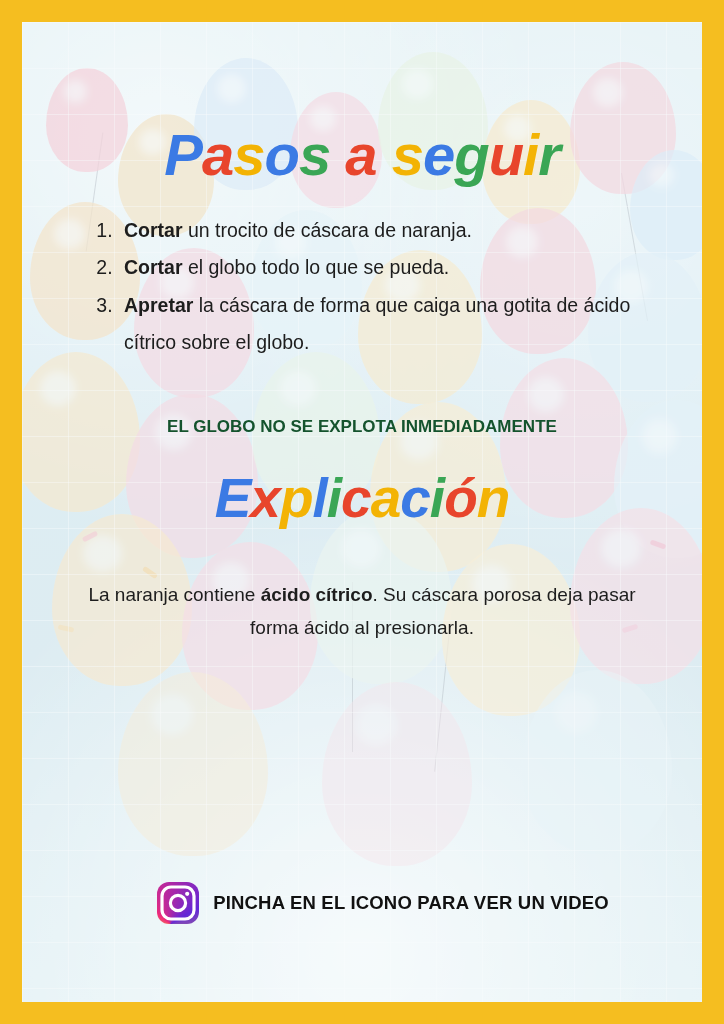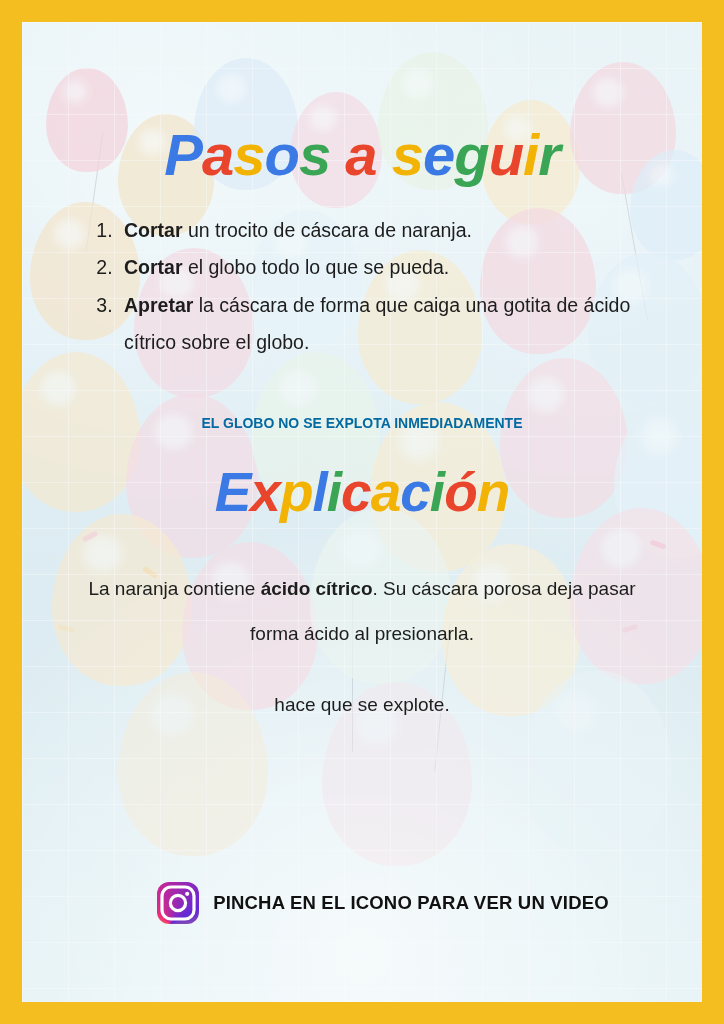--- a/index.html
+++ b/index.html
@@ -125,33 +125,33 @@
     line-height: 1.92;
     color: #1d1d1d;
   }
   .steps li { padding-left: 6px; }
   .steps b { font-weight: 700; }
 
   .notice {
     margin-top: 48px;
     text-align: center;
     font-weight: 700;
-    font-size: 14px;
+    font-size: 17px;
     line-height: 1.95;
-    color: #0369a1;
+    color: #14532d;
   }
 
   .explain {
     margin-top: 54px;
     text-align: center;
     font-size: 19px;
     line-height: 1.55;
     color: #1d1d1d;
   }
-  .explain p { margin: 16px; }
+  .explain p { margin: 4px; }
   .explain .gap { height: 9px; }
   .explain b { font-weight: 700; }
 
   .footer {
     position: absolute;
     left: 0;
     right: 0;
     bottom: 78px;
     display: flex;
     align-items: center;
@@ -251,21 +251,20 @@
       <div class="notice">
         <div>EL GLOBO NO SE EXPLOTA INMEDIADAMENTE</div>
       </div>
 
       <div class="title" id="title-explicacion"><span style="color: rgb(59, 122, 228);">E</span><span style="color: rgb(232, 69, 44);">x</span><span style="color: rgb(243, 179, 4);">p</span><span style="color: rgb(59, 122, 228);">l</span><span style="color: rgb(58, 166, 85);">i</span><span style="color: rgb(232, 69, 44);">c</span><span style="color: rgb(243, 179, 4);">a</span><span style="color: rgb(59, 122, 228);">c</span><span style="color: rgb(58, 166, 85);">i</span><span style="color: rgb(232, 69, 44);">ó</span><span style="color: rgb(243, 179, 4);">n</span></div>
 
       <div class="explain">
         <p><span>La naranja contiene </span><b>ácido cítrico</b><span>. Su cáscara porosa deja pasar</span></p>
         <p>forma ácido al presionarla.</p>
         <div class="gap"></div>
-        <p>hace que se explote.</p>
       </div>
 
       <div class="footer">
         <span class="ig-icon">
           <svg width="42" height="42" viewBox="0 0 42 42" aria-hidden="true">
             <rect x="5" y="5" width="32" height="32" rx="9" ry="9" fill="none" stroke="#ffffff" stroke-width="3.2"></rect>
             <circle cx="21" cy="21" r="7.6" fill="none" stroke="#ffffff" stroke-width="3.2"></circle>
             <circle cx="30.2" cy="11.8" r="2.1" fill="#ffffff"></circle>
           </svg>
         </span>

